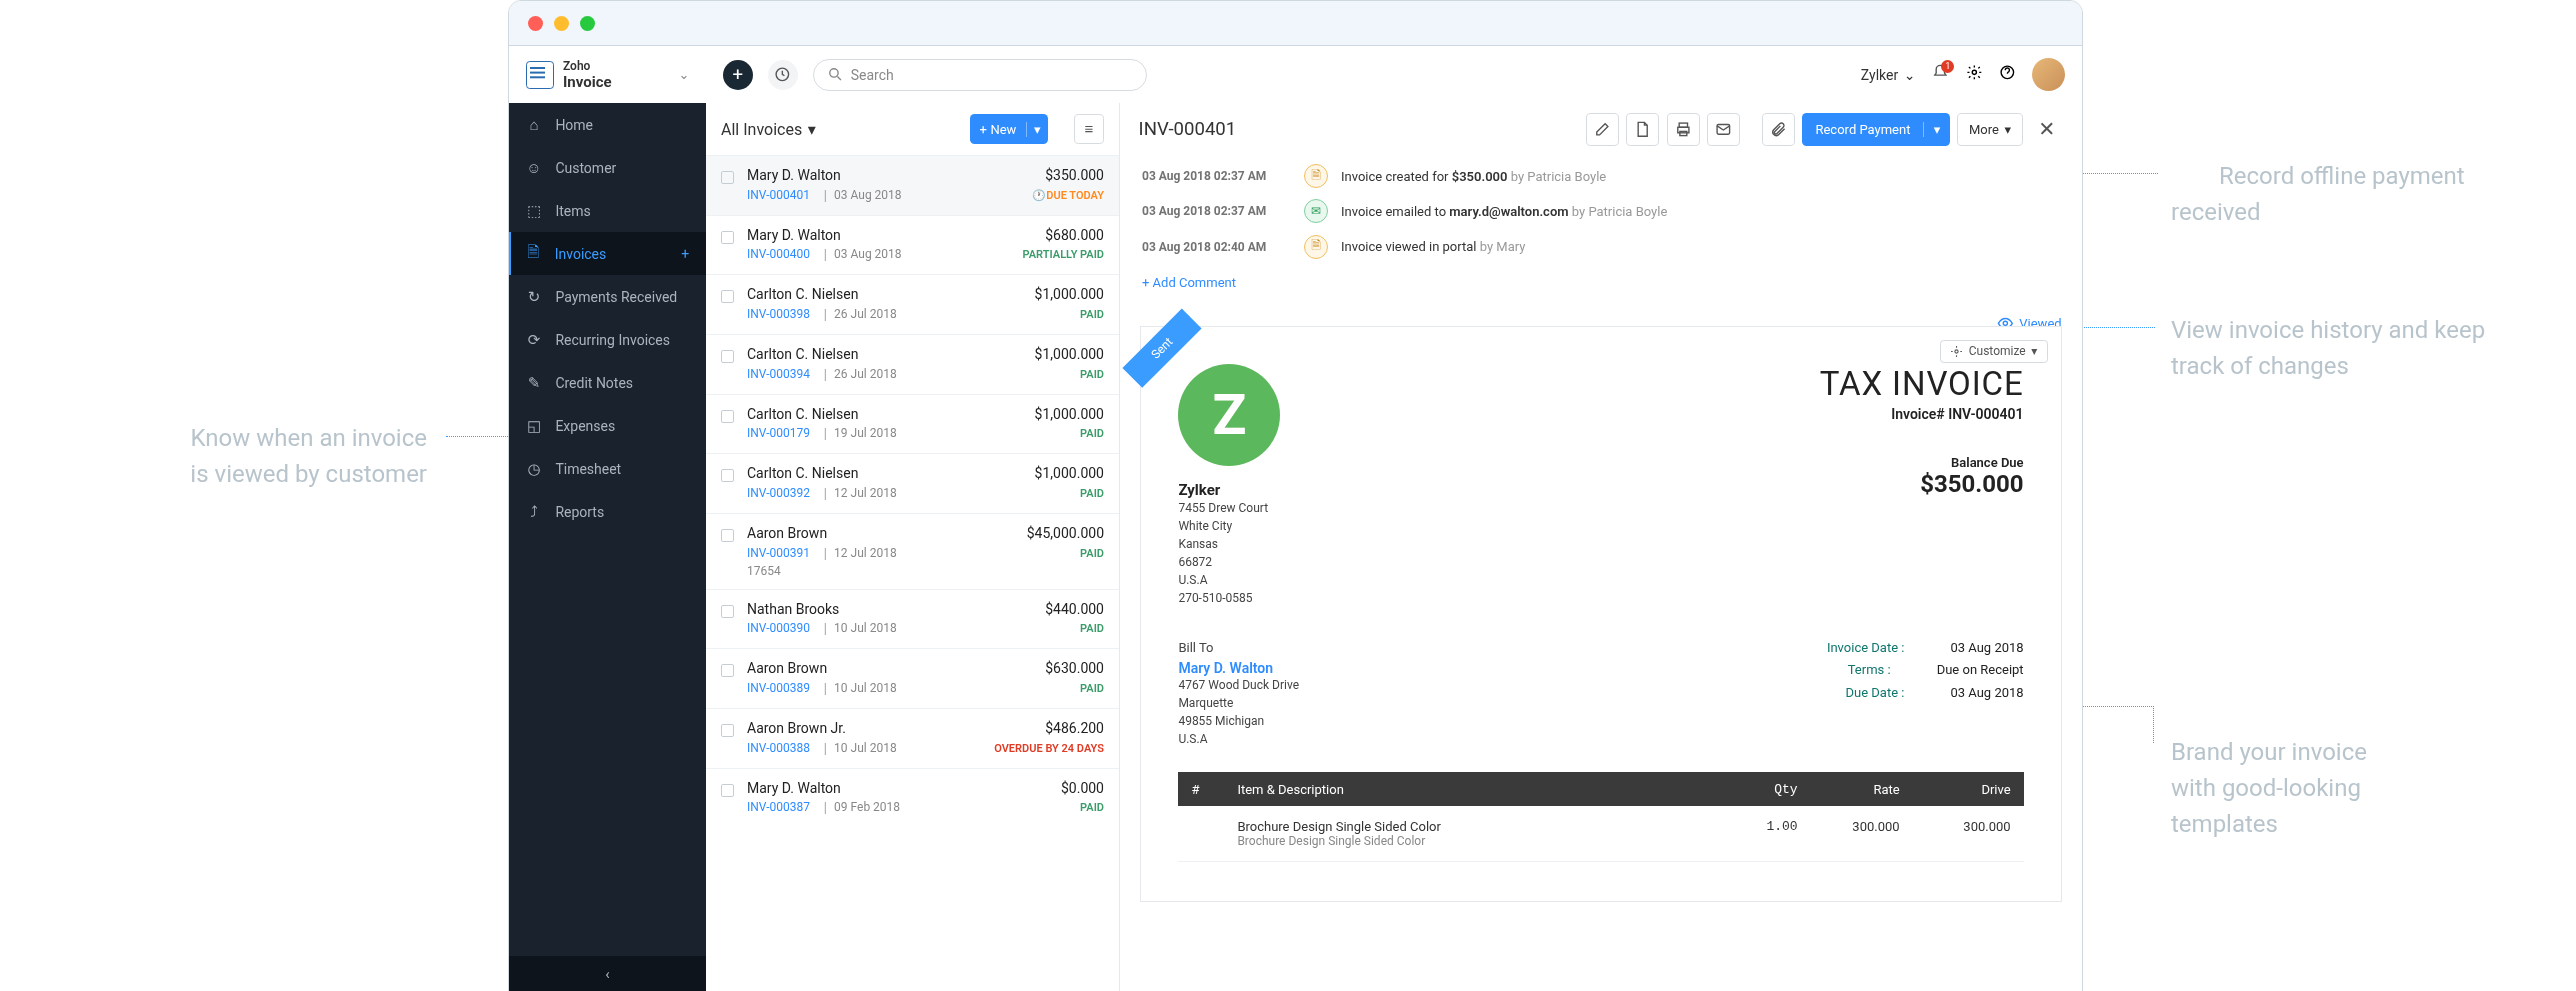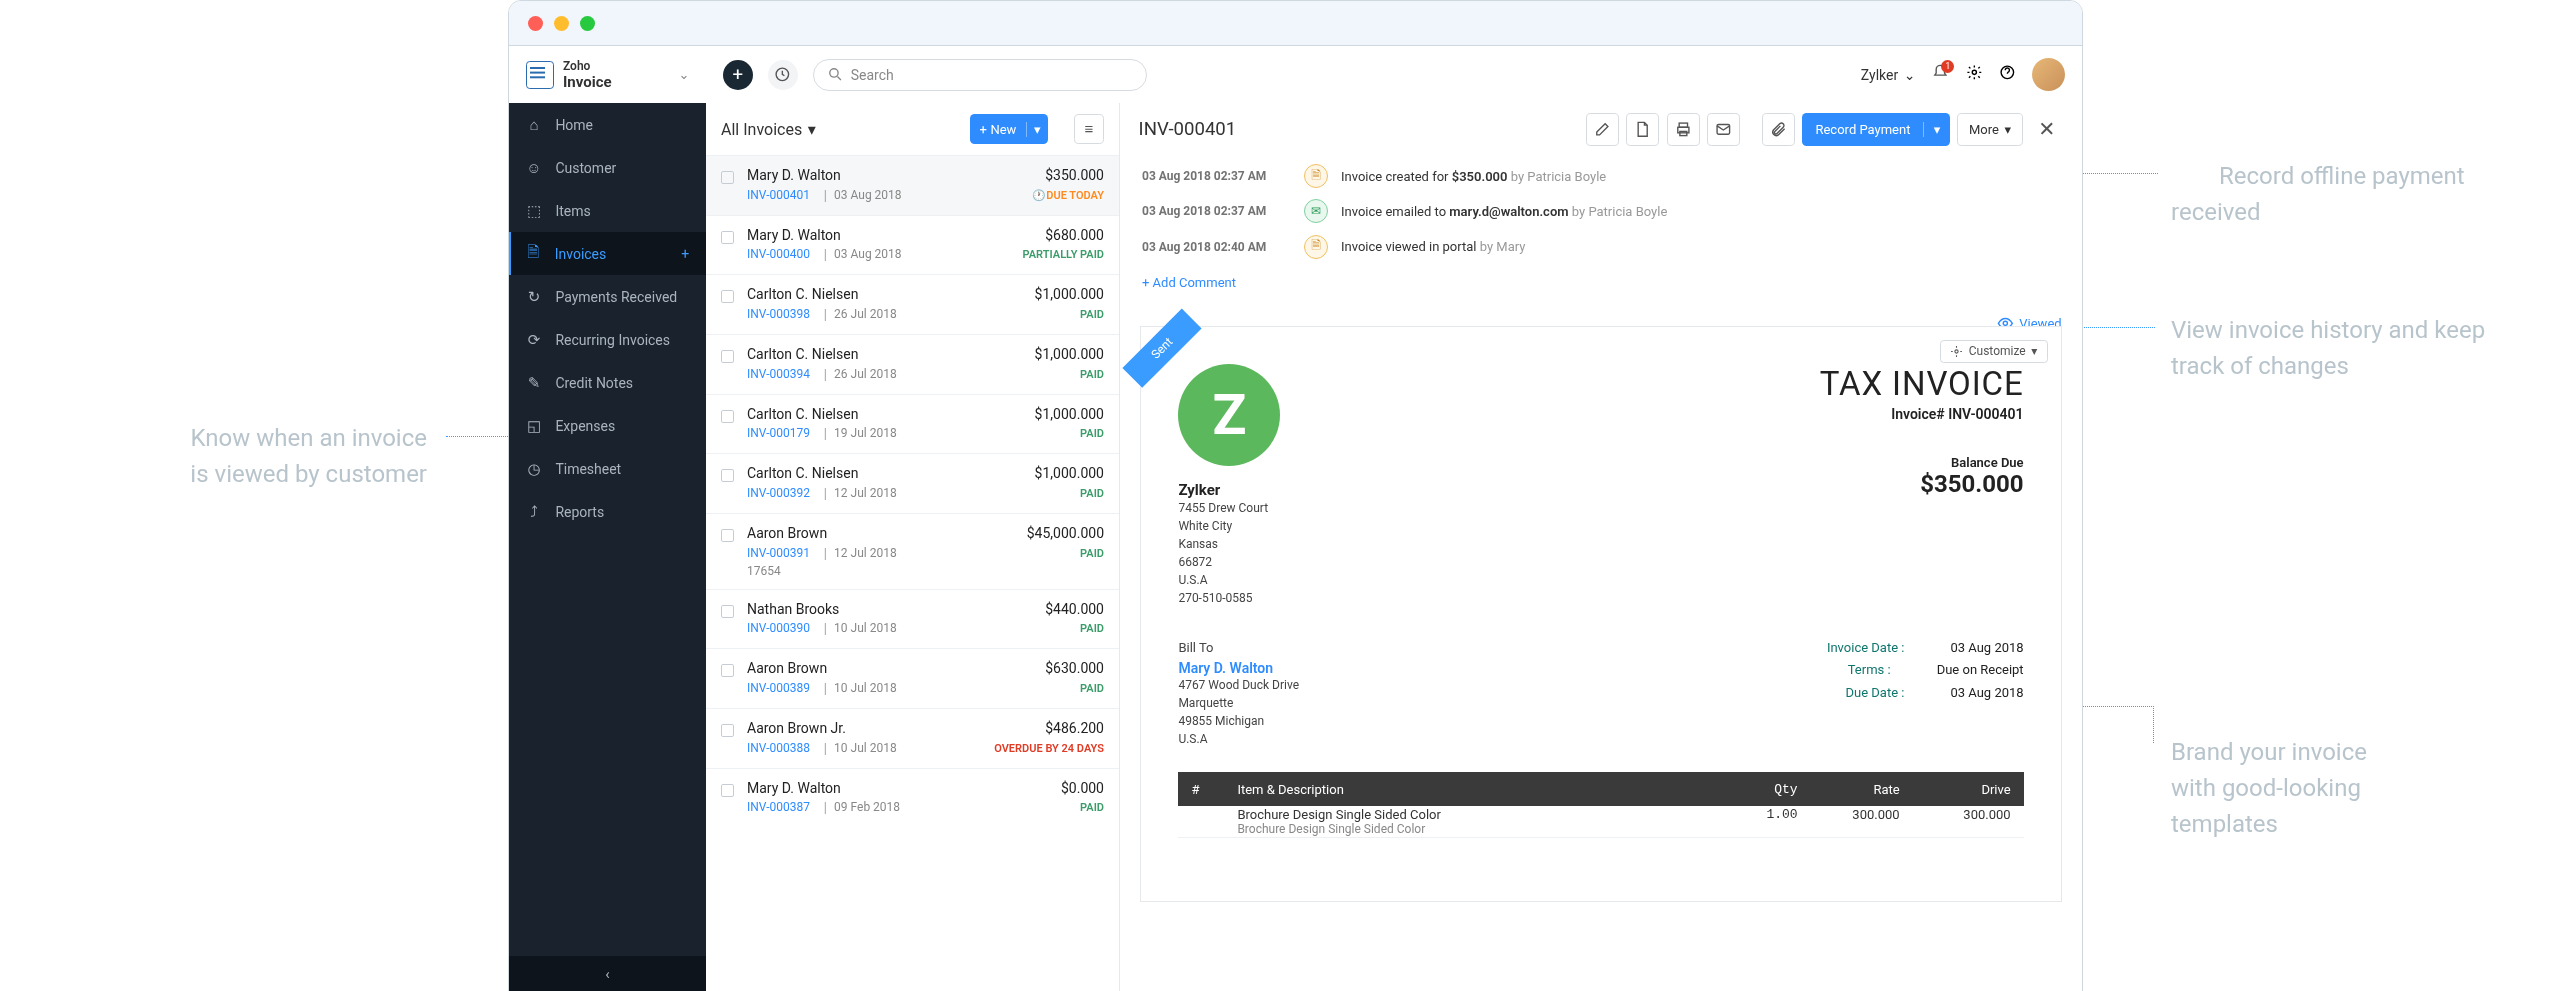--- a/index.html
+++ b/index.html
@@ -115,21 +115,21 @@
 .meta-row { display: flex; justify-content: flex-end; gap: 46px; margin-bottom: 7.4px; }
 .meta-row .ml { color: #0f766e; }
 
 .p-table { margin-top: 24px; }
 .pt-head { background: #3a3a3a; color: #fff; display: flex; font-size: 13px; padding: 9.3px 13px; }
 .pt-h1 { width: 46px; }
 .pt-h2 { flex: 1; }
 .pt-h3 { width: 84px; text-align: right; font-family: Liberation Mono, monospace; }
 .pt-h4 { width: 102px; text-align: right; }
 .pt-h5 { width: 111px; text-align: right; }
-.pt-row { display: flex; padding: 1px 13px; font-size: 13px; color: #333; border-bottom: 0.9px solid #eef1f3; }
+.pt-row { display: flex; padding: 13px 13px; font-size: 13px; color: #333; border-bottom: 0.9px solid #eef1f3; }
 .pt-desc { color: #888; font-size: 12px; }
 
 svg.ic { width: 16.7px; height: 16.7px; fill: none; stroke: currentColor; stroke-width: 2; }
 </style>
 </head>
 <body>
 
 <div class="annotation ann-left" style="left:56px; top:420px; width:371px;"><span style="white-space:pre-line;">Know when an invoice
 is viewed by customer</span></div>
 <div class="annotation" style="left:2171px; top:158px;"><span style="white-space:pre-line;margin-left:48px;">Record offline payment

